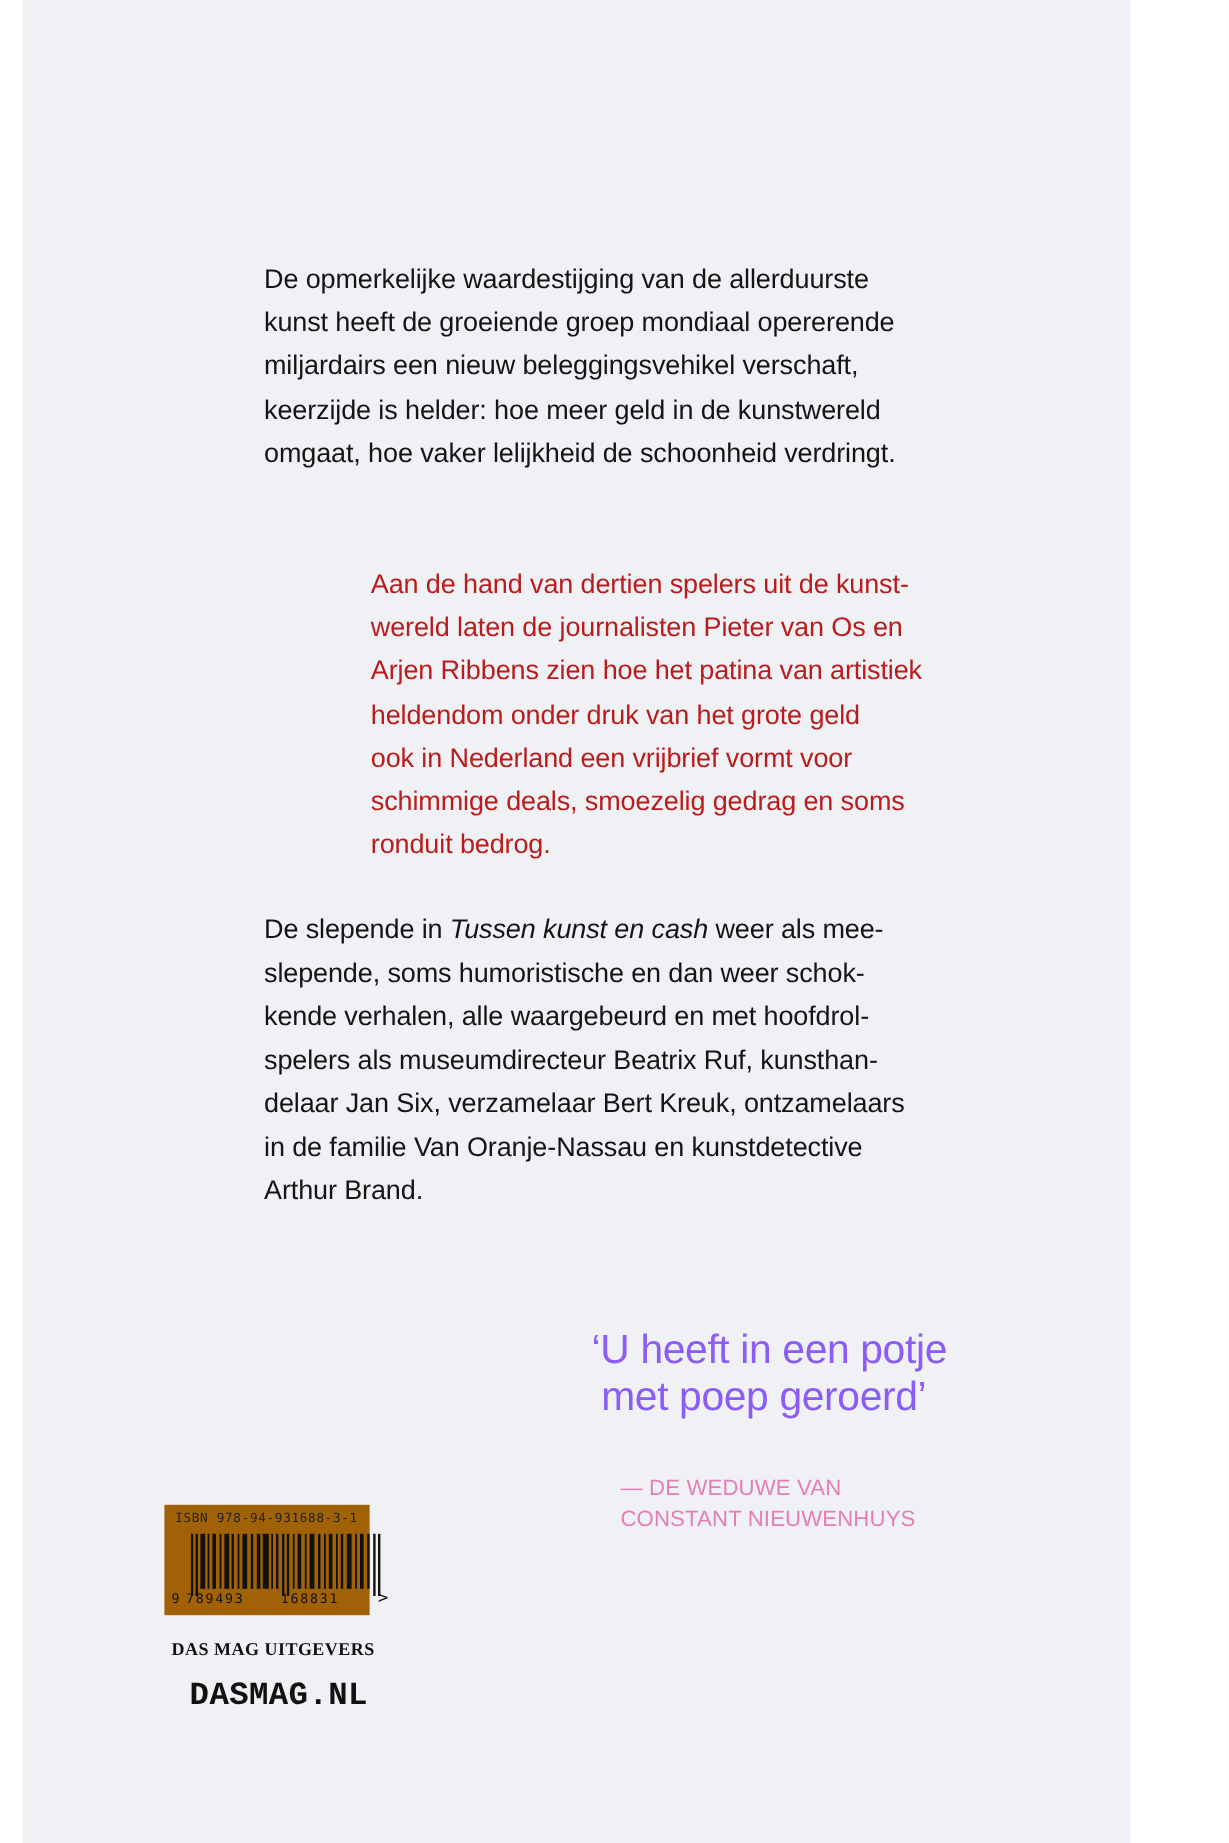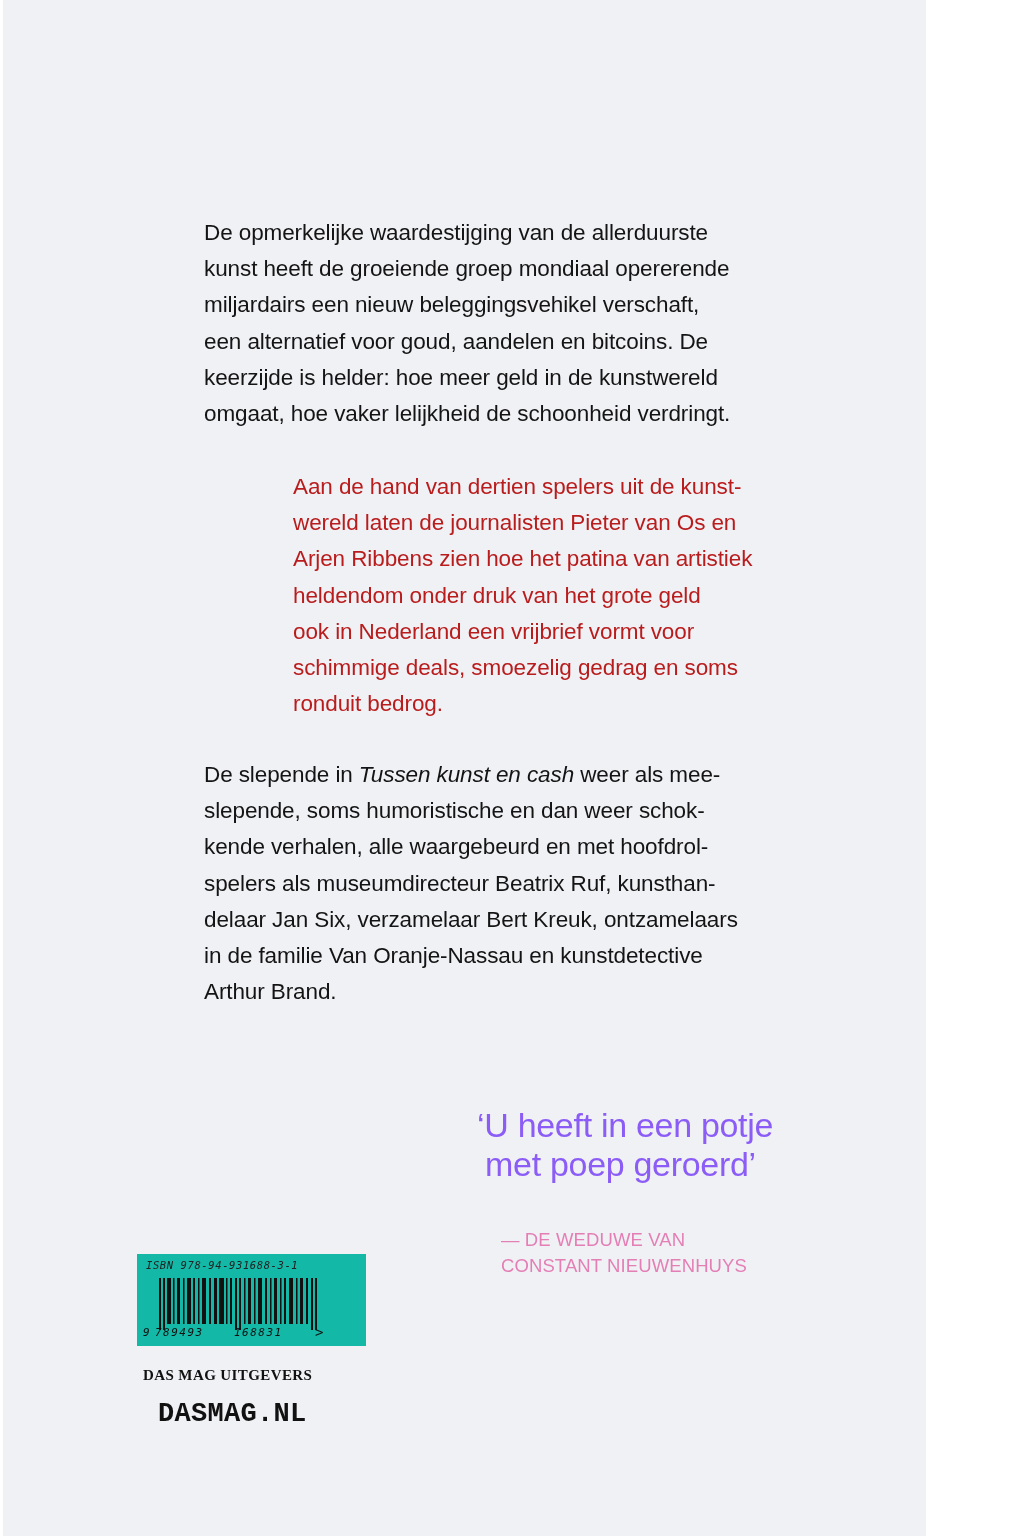--- a/index.html
+++ b/index.html
@@ -2,21 +2,21 @@
 <html><head>
 <meta charset="utf-8">
 <style>
   html, body { margin: 0; padding: 0; }
   body {
     width: 1024px; height: 1536px; position: relative; overflow: hidden;
     background: #ffffff;
     font-family: "Liberation Sans", "DejaVu Sans", sans-serif;
   }
   .cover {
-    position: absolute; left: 3px; top: 0; width: 923px; height: 1536px;
+    position: absolute; left: 19px; top: 0; width: 923px; height: 1536px;
     background: #f0f1f5;
   }
   .para {
     position: absolute; margin: 0;
     font-size: 22.5px; line-height: 36.2px; color: #141414;
     letter-spacing: -0.1px;
   }
   .para .line { display: block; white-space: nowrap; }
   .p1 { left: 201px; top: 215px; }
   .p2 { left: 290px; top: 469px; color: #b91c1c; }
@@ -29,23 +29,22 @@
   }
   .quote .line { display: block; white-space: nowrap; }
   .quote .line + .line { padding-left: 8px; }
   .attribution {
     position: absolute; left: 482px; top: 1211px; margin: 16px;
     font-size: 18.5px; line-height: 26px; color: #e47fb6;
     text-transform: uppercase; letter-spacing: 0.1px;
   }
   .attribution .line { display: block; white-space: nowrap; }
   .barcode-box {
-    position: absolute; left: 137px; top: 1254px; width: 229px; height: 92px;
-    background: #14b8a6;
-    font-style: italic;
+    position: absolute; left: 137px; top: 1254px; width: 171px; height: 92px;
+    background: #a16207;
   }
   .isbn-label {
     position: absolute; left: 9px; top: 5px;
     font-family: "DejaVu Sans Mono", "Liberation Mono", monospace;
     font-size: 10.5px; letter-spacing: 0.6px; color: #222;
     white-space: nowrap;
   }
   .bars { position: absolute; left: 22px; top: 24px; width: 160px; height: 52px; }
   .ean-digits {
     position: absolute; left: 6px; top: 72px;
@@ -72,21 +71,20 @@
 </style>
 </head>
 <body>
 
 <div class="cover">
 
   <p class="para p1">
     <span class="line">De opmerkelijke waardestijging van de allerduurste</span>
     <span class="line">kunst heeft de groeiende groep mondiaal opererende</span>
     <span class="line">miljardairs een nieuw beleggingsvehikel verschaft,</span>
-    <span class="line">een alternatief voor goud, aandelen en bitcoins. De</span>
     <span class="line">keerzijde is helder: hoe meer geld in de kunstwereld</span>
     <span class="line">omgaat, hoe vaker lelijkheid de schoonheid verdringt.</span>
   </p>
 
   <p class="para p2">
     <span class="line">Aan de hand van dertien spelers uit de kunst-</span>
     <span class="line">wereld laten de journalisten Pieter van Os en</span>
     <span class="line">Arjen Ribbens zien hoe het patina van artistiek</span>
     <span class="line">heldendom onder druk van het grote geld</span>
     <span class="line">ook in Nederland een vrijbrief vormt voor</span>

